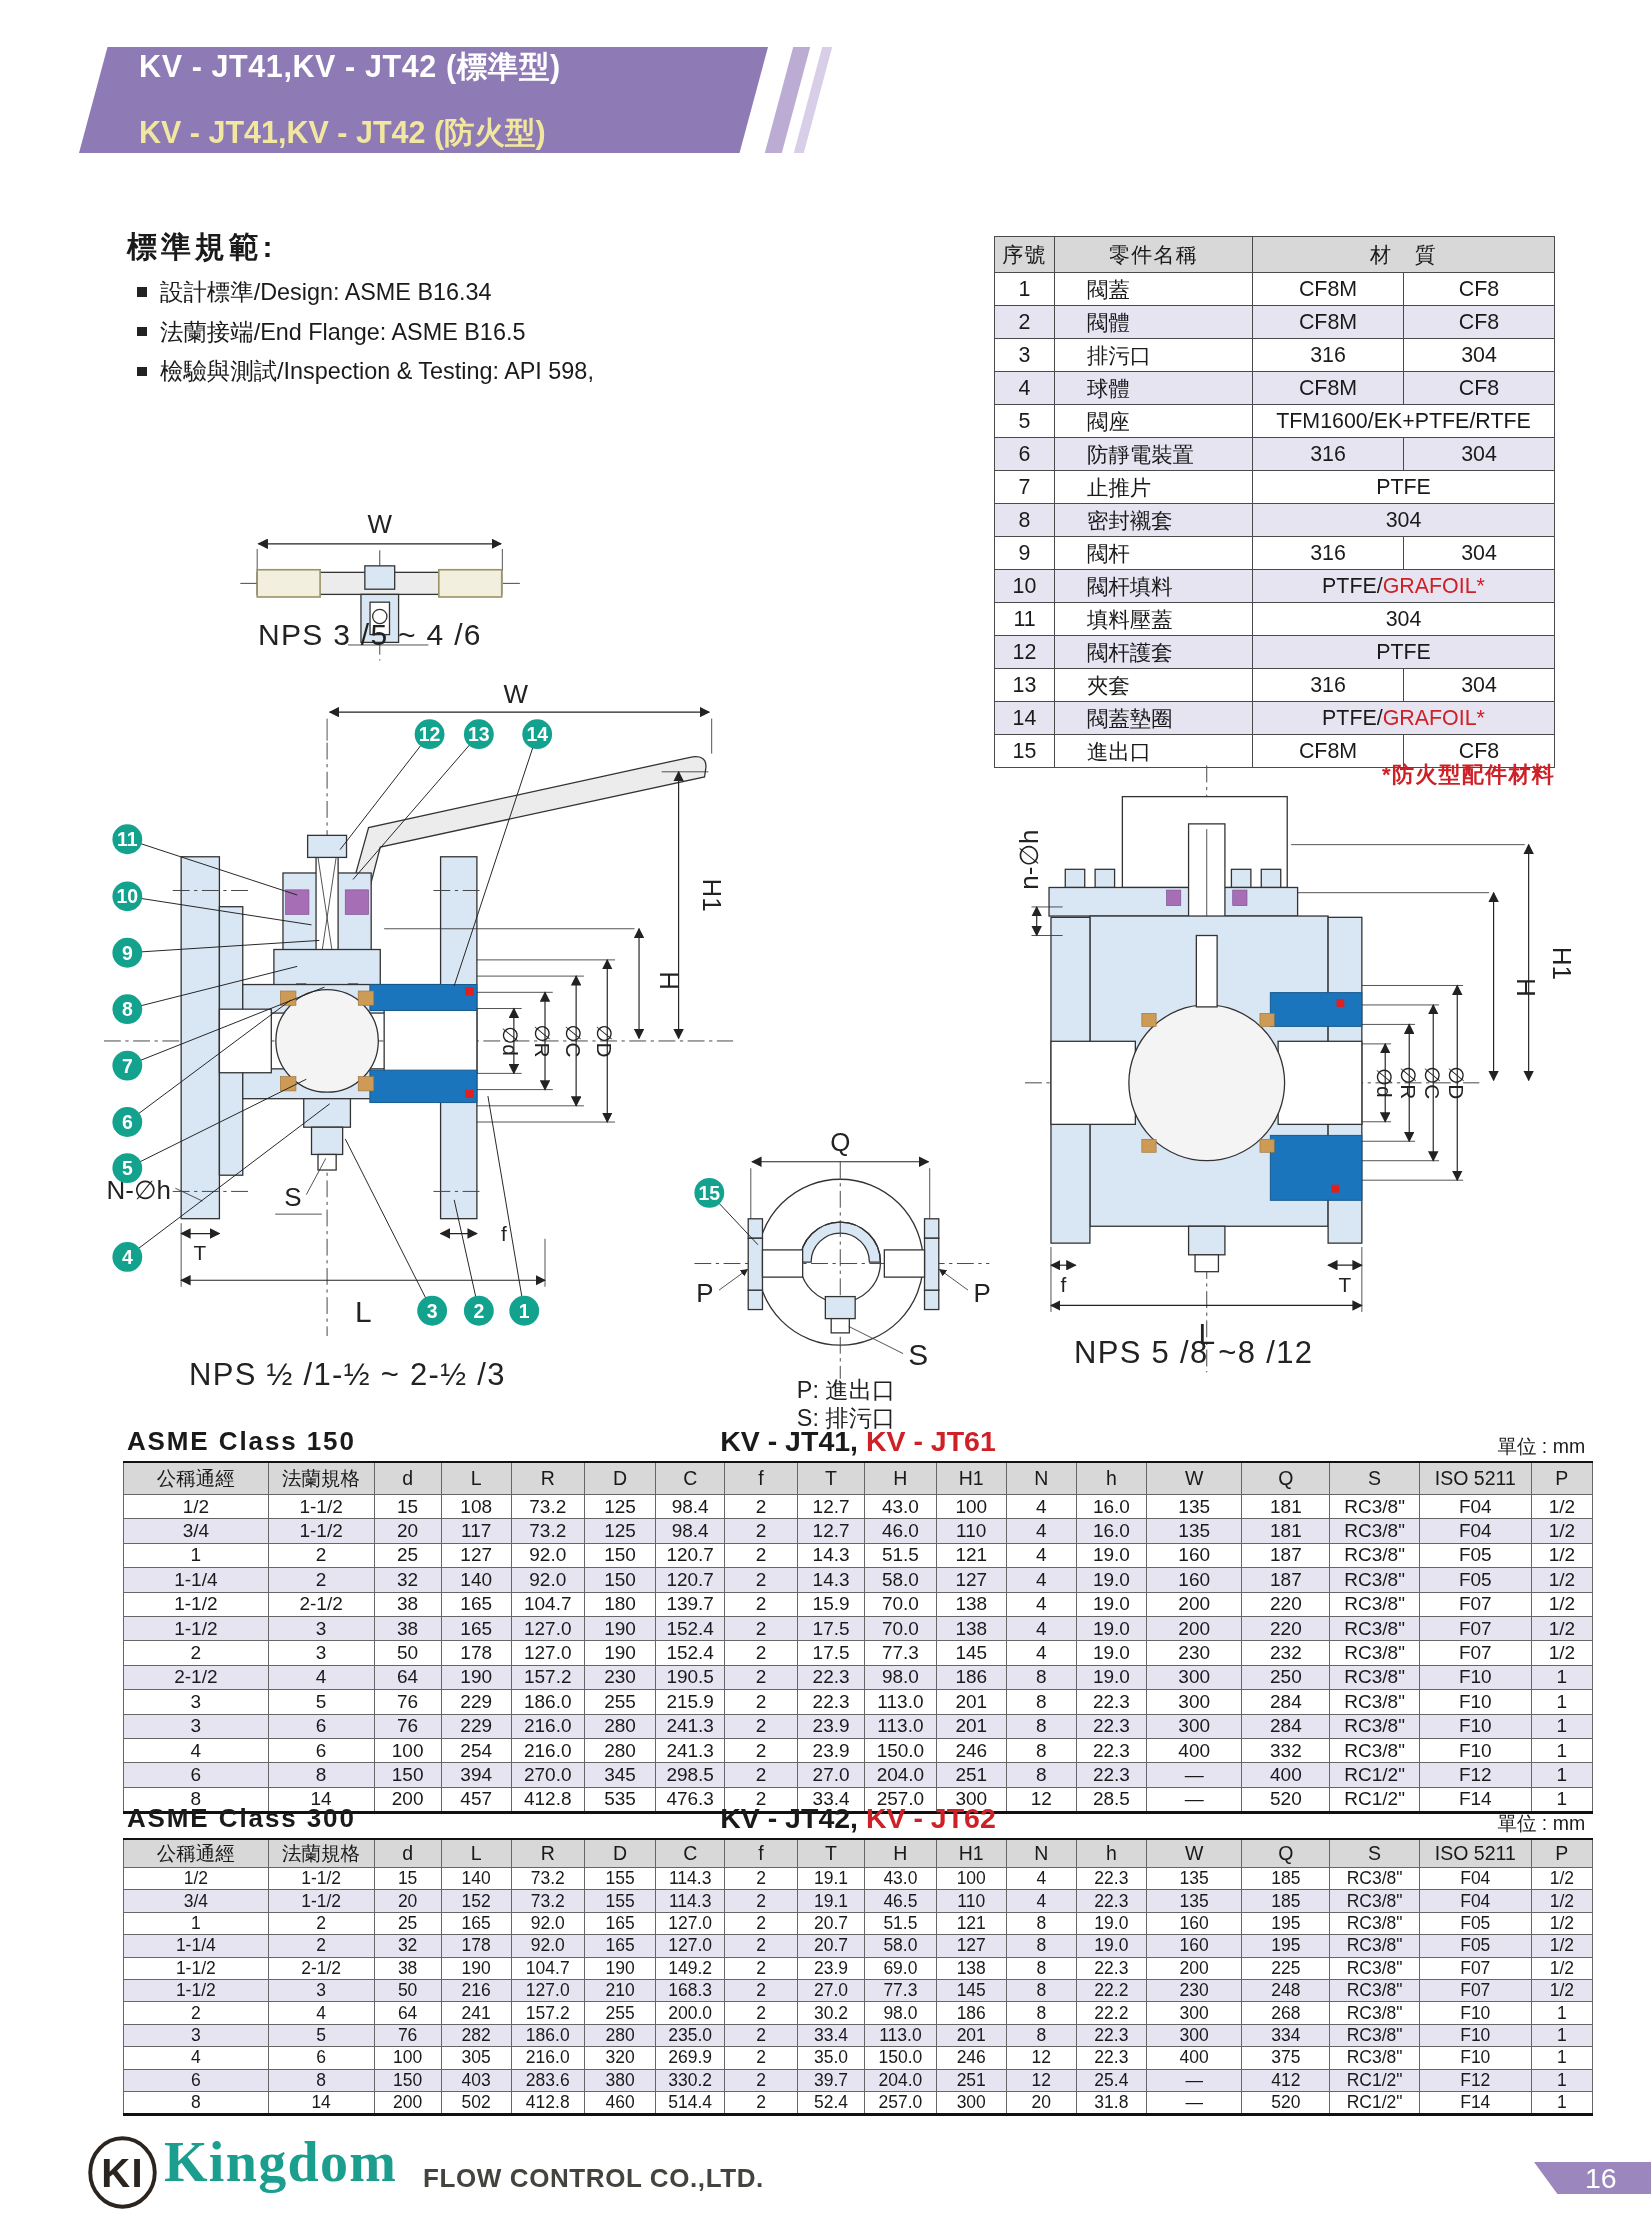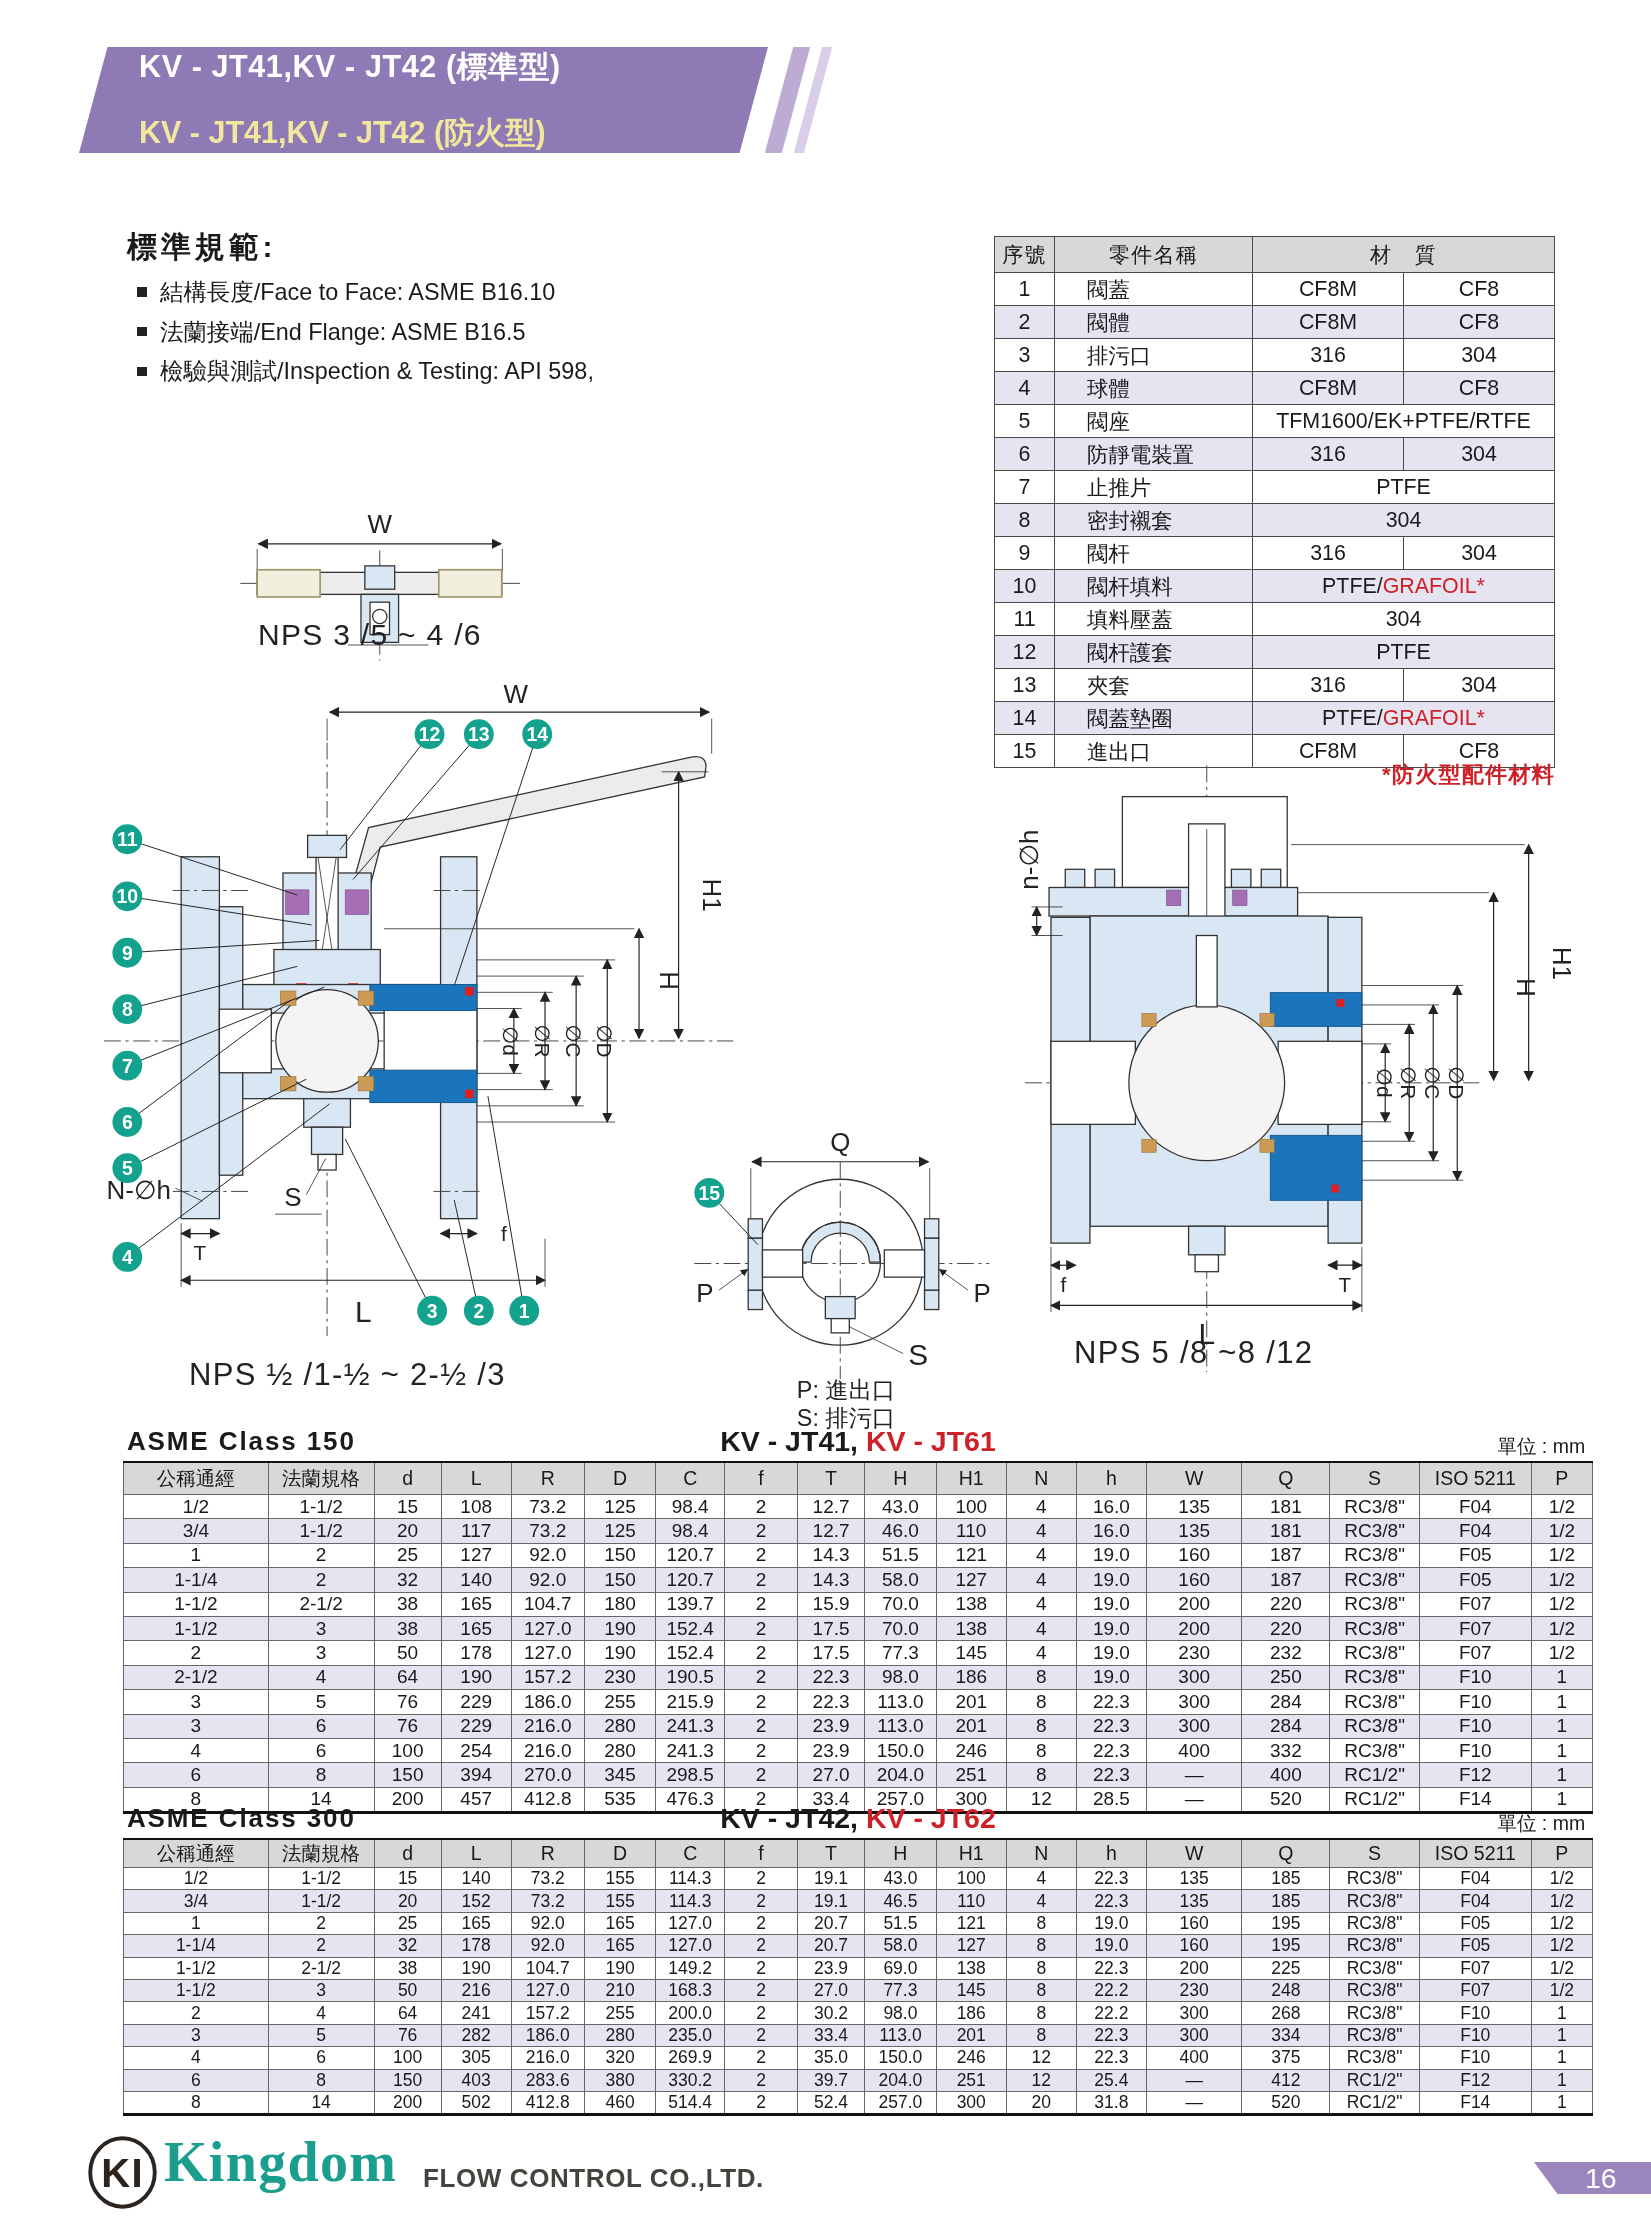--- a/index.html
+++ b/index.html
@@ -107,21 +107,21 @@
     <div class="l2">KV - JT41,KV - JT42 (防火型)</div>
   </div>
   <div class="abs stripe1"></div>
   <div class="abs stripe2"></div>
 
   <div class="abs specs">
     <div class="title">標準規範:</div>
     <div>
         <div class="spec-item">
           <span class="bullet"></span>
-          <span>結構長度/Face to Face: ASME B16.10</span>
+          <span>設計標準/Design: ASME B16.34</span>
         </div>
         <div class="spec-item">
           <span class="bullet"></span>
           <span>法蘭接端/End Flange: ASME B16.5</span>
         </div>
         <div class="spec-item">
           <span class="bullet"></span>
           <span>檢驗與測試/Inspection &amp; Testing: API 598,</span>
         </div>
       </div>

